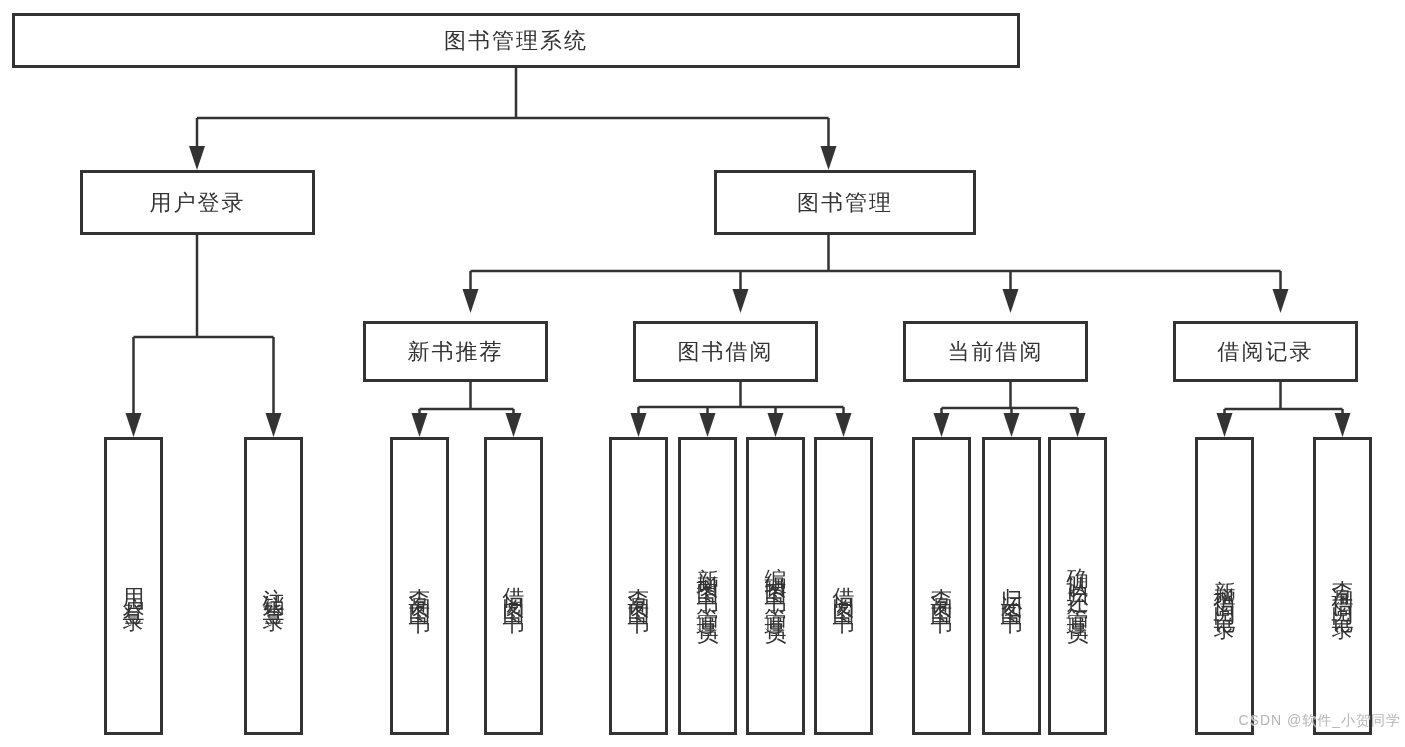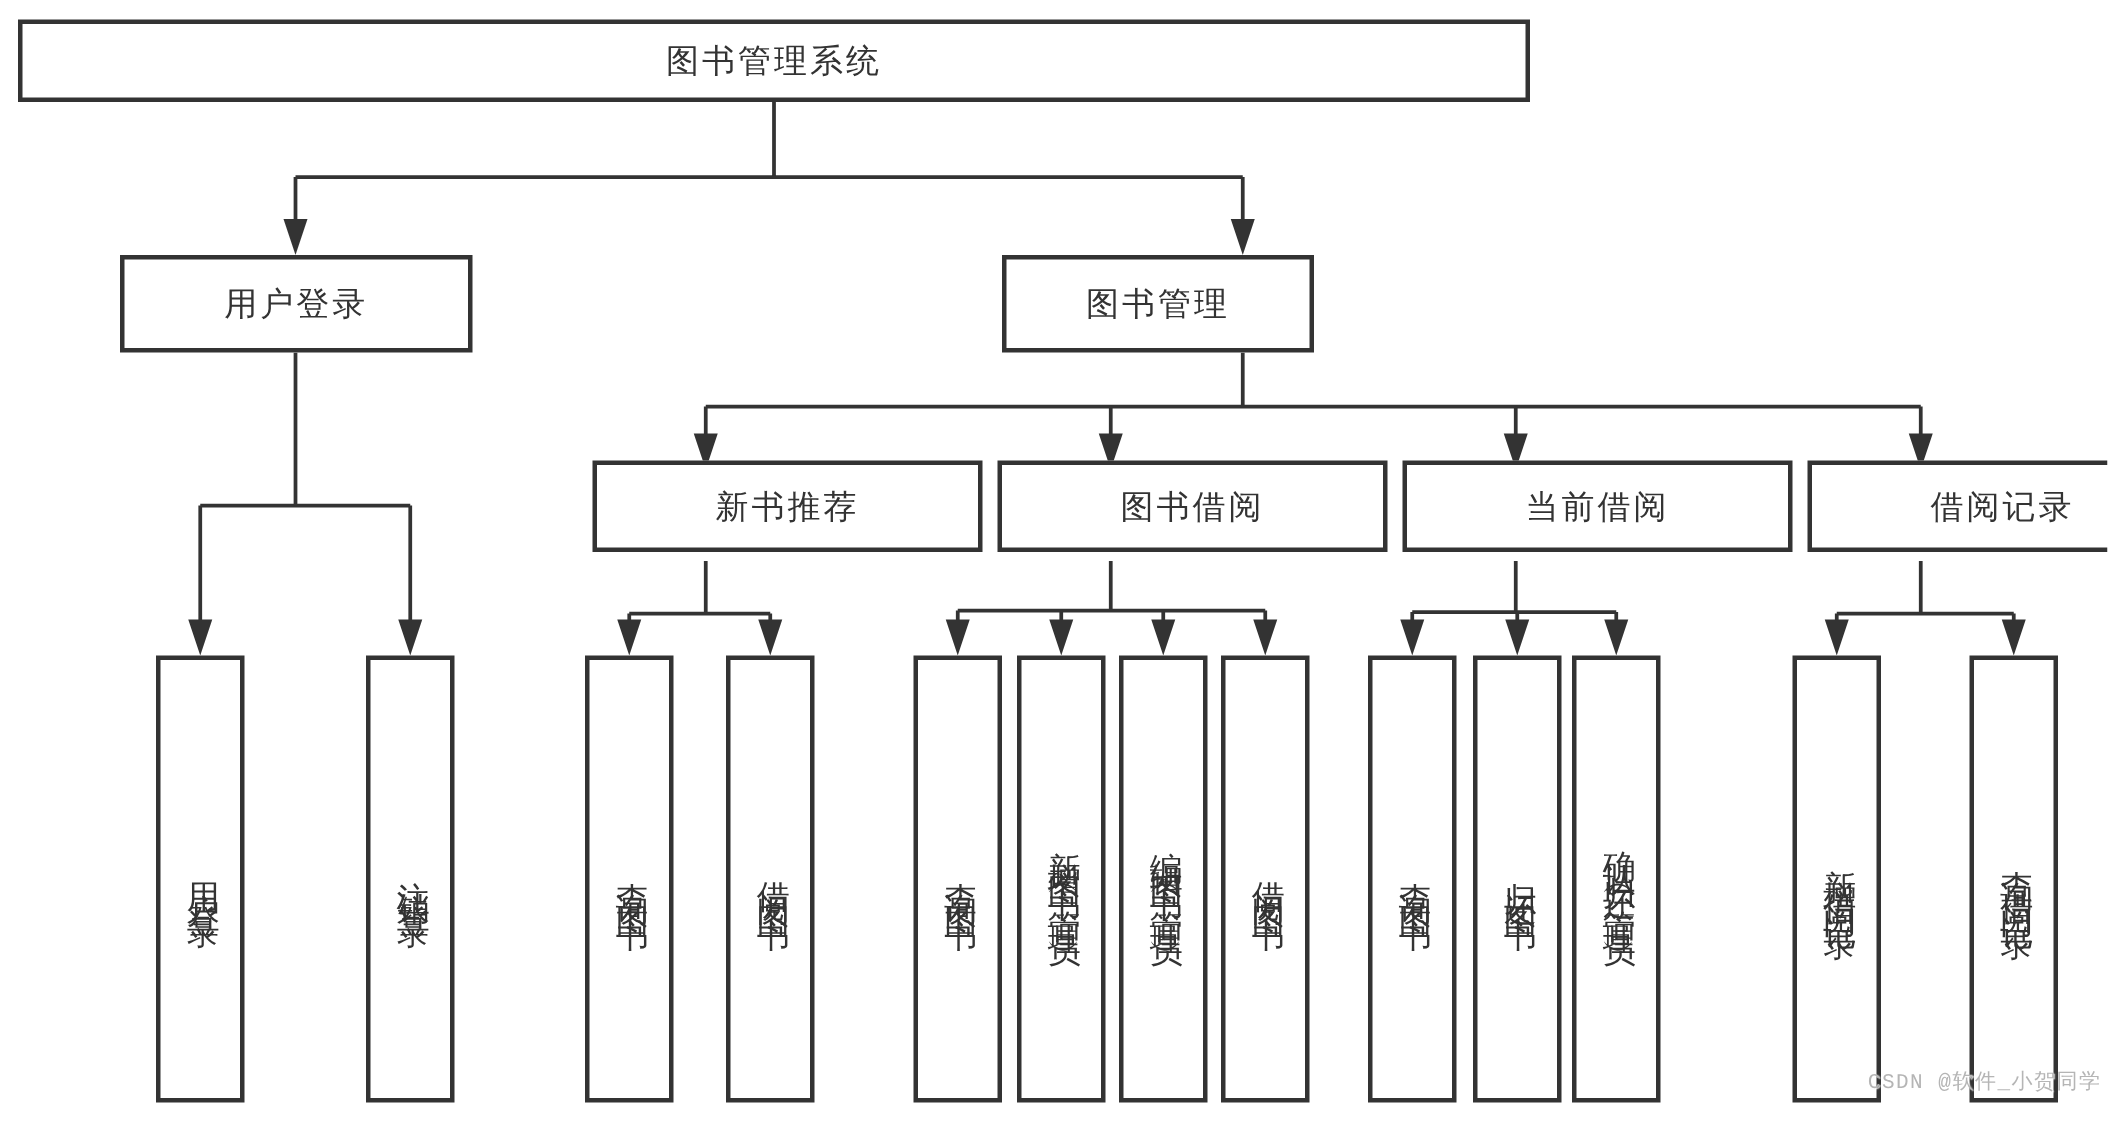--- a/index.html
+++ b/index.html
@@ -1,21 +1,21 @@
 <!DOCTYPE html>
 <html><head>
 <meta charset="utf-8">
 <style>
   html, body { margin: 0; padding: 0; background: #ffffff; }
   .canvas {
     position: relative;
     width: 1405px;
     height: 747px;
     background: #ffffff;
-    font-family: Liberation Mono, monospace;
+    font-family: Liberation Sans, sans-serif;
     color: #333333;
     overflow: hidden;
   }
   svg.wires {
     position: absolute;
     left: 0; top: 0;
     width: 1405px; height: 747px;
     z-index: 1;
   }
   .box {
@@ -27,22 +27,22 @@
     align-items: center;
     justify-content: center;
     z-index: 2;
     font-size: 22px;
     letter-spacing: 2px;
     color: #333333;
     white-space: nowrap;
   }
   .root-box   { left: 12px;  top: 13px;  width: 1008px; height: 55px; }
   .l2a        { left: 80px;  top: 170px; width: 235px;  height: 65px; }
-  .l2b        { left: 668px; top: 170px; width: 208px;  height: 65px; }
-  .l3         { top: 307px;  height: 61px; width: 260px; margin-left: 32px; }
+  .l2b        { left: 714px; top: 170px; width: 262px;  height: 65px; }
+  .l3         { top: 321px;  height: 61px; width: 185px; }
   .g0 { left: 363px; }  .g1 { left: 633px; }  .g2 { left: 903px; }  .g3 { left: 1173px; }
   .leaf {
     top: 437px;
     height: 298px;
     width: 59px;
   }
   .leaf .vtext {
     writing-mode: vertical-rl;
     text-orientation: mixed;
     letter-spacing: 8px;

